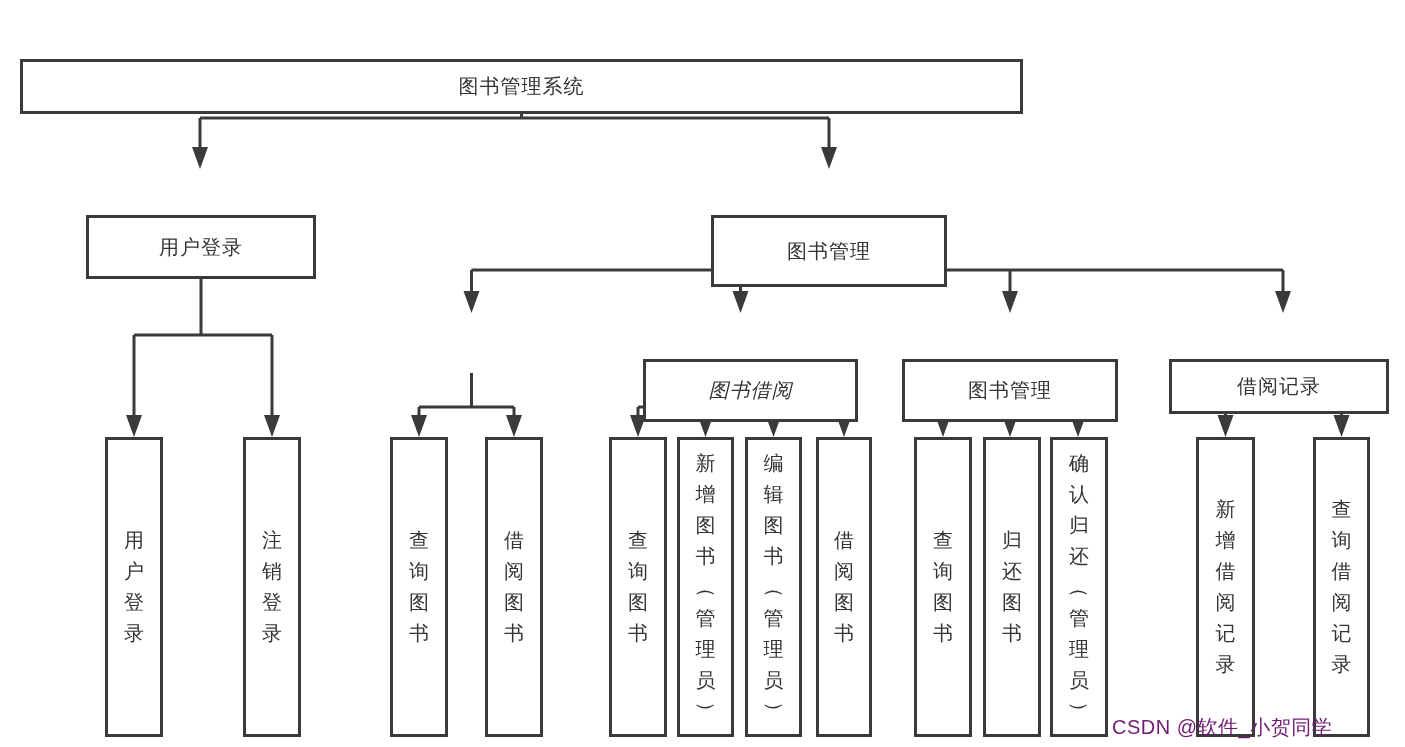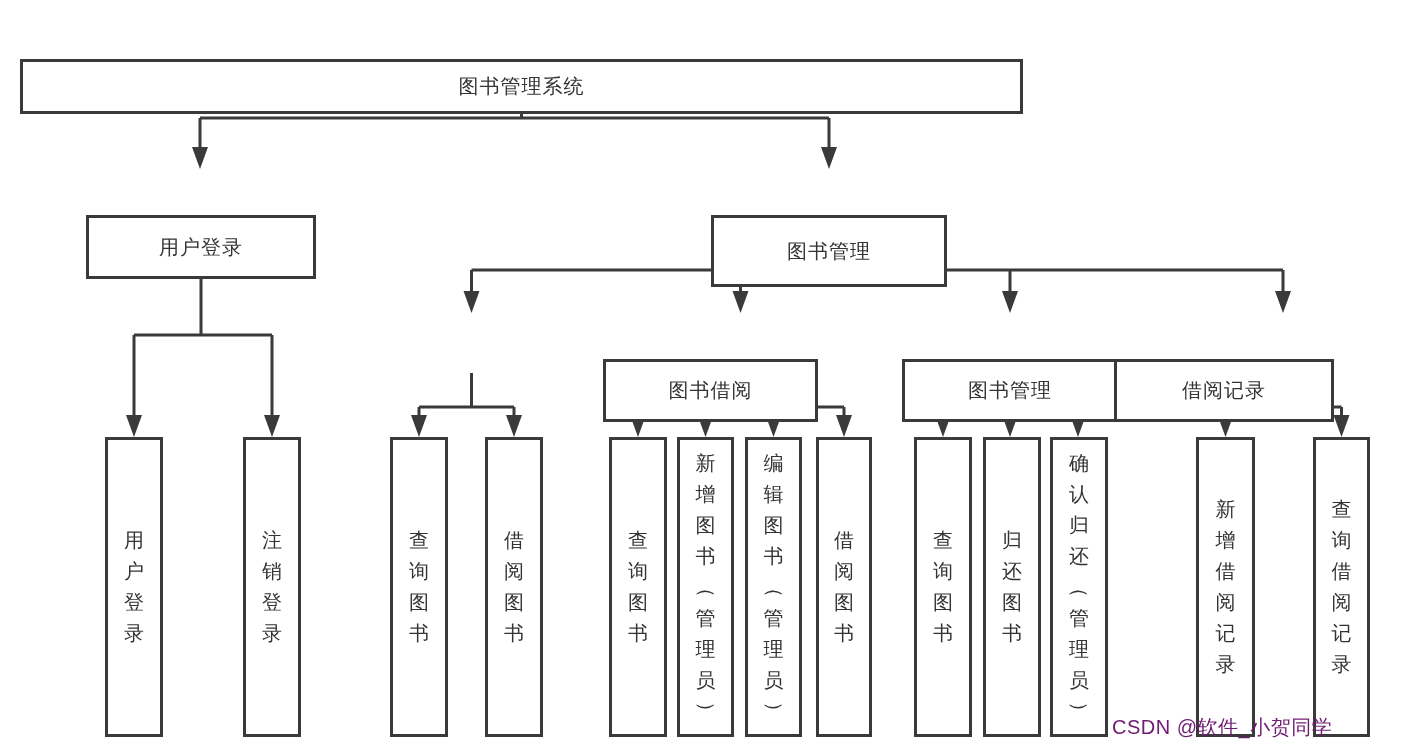--- a/index.html
+++ b/index.html
@@ -86,23 +86,23 @@
       <polygon points="1217.5,415 1233.5,415 1225.5,437"></polygon>
       <polygon points="1333.5,415 1349.5,415 1341.5,437"></polygon>
     </g>
   </svg>
 
   <div class="hbox" style="left:20px;top:13px;width:1003px;height:55px;">图书管理系统</div>
 
   <div class="hbox" style="left:86px;top:169px;width:230px;height:64px;">用户登录</div>
   <div class="hbox" style="left:711px;top:169px;width:236px;height:72px;">图书管理</div>
 
-  <div class="hbox" style="left:603px;top:313px;width:215px;height:63px;">图书借阅</div>
+  <div class="hbox" style="left:643px;top:313px;width:215px;height:63px;font-style:italic;">图书借阅</div>
   <div class="hbox" style="left:902px;top:313px;width:216px;height:63px;">图书管理</div>
-  <div class="hbox" style="left:1114px;top:313px;width:220px;height:63px;">借阅记录</div>
+  <div class="hbox" style="left:1169px;top:313px;width:220px;height:55px;">借阅记录</div>
 
   <div class="vbox" style="left:105px;width:58px;">
       <span class="vchar">用</span>
       <span class="vchar">户</span>
       <span class="vchar">登</span>
       <span class="vchar">录</span>
     </div>
   <div class="vbox" style="left:243px;width:58px;">
       <span class="vchar">注</span>
       <span class="vchar">销</span>

